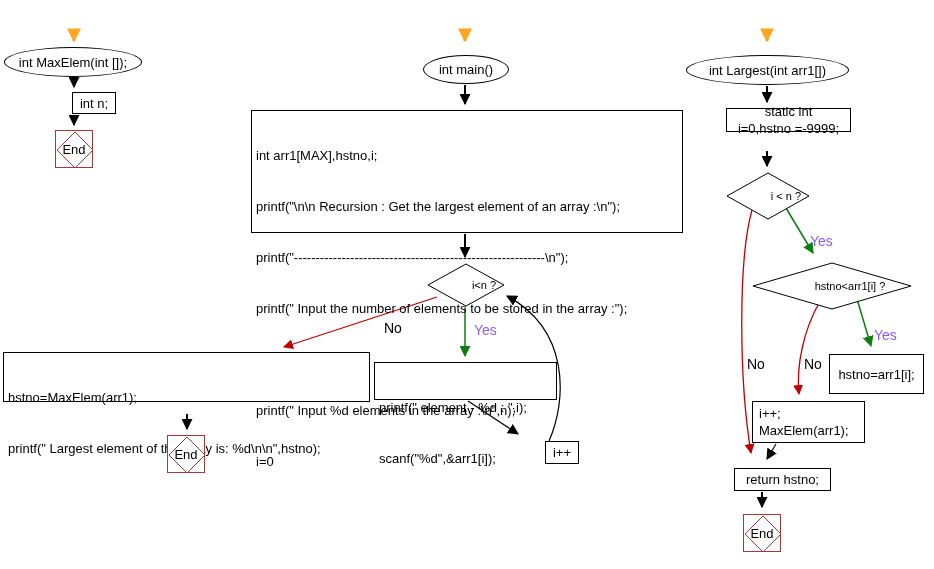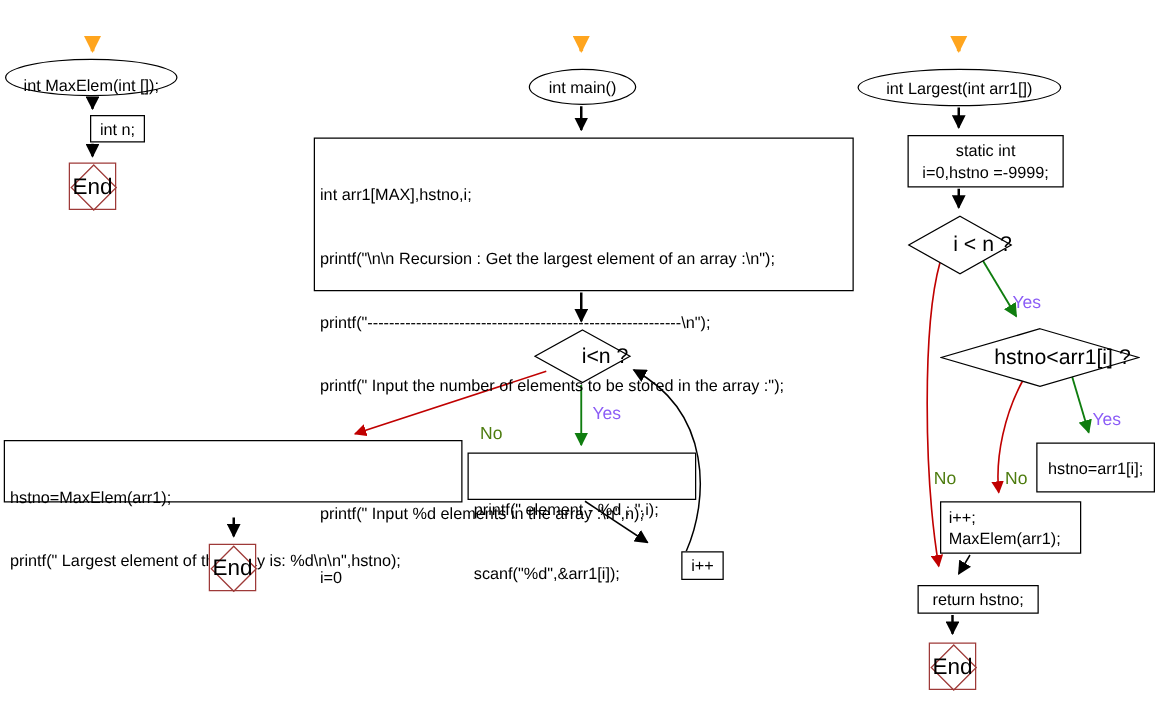--- a/index.html
+++ b/index.html
@@ -14,29 +14,29 @@
     font-size:13px;white-space:nowrap;background:#fff;
   }
   .rect{
     border:1px solid #000;background:#fff;font-size:13px;line-height:17px;
   }
   .rect.codebox{padding:2px 4px;white-space:pre;}
   .rect.center{display:flex;flex-direction:column;align-items:center;justify-content:center;margin-left:20px;}
   .rect.leftpad{display:flex;flex-direction:column;justify-content:center;padding-left:6px;}
   .diamond{display:flex;align-items:center;justify-content:center;}
   .diamond svg{position:absolute;inset:0;}
-  .diamond .dlabel{position:relative;font-size:17px;white-space:nowrap;z-index:1;margin-left:36px;}
+  .diamond .dlabel{position:relative;font-size:11px;white-space:nowrap;z-index:1;margin-left:36px;}
   .endnode{
     border:1px solid #9e3a38;background:#fff;
     display:flex;align-items:center;justify-content:center;
   }
   .endnode svg{position:absolute;inset:0;}
-  .endnode .elabel{position:relative;font-size:18px;z-index:1;}
+  .endnode .elabel{position:relative;font-size:13px;z-index:1;}
   .edge-label{position:absolute;font-size:14px;white-space:nowrap;}
-  .lbl-no{color:#4d7c0f;margin-top:18px;}
+  .lbl-no{color:#000000;}
   .lbl-yes{color:#8b5cf6;}
   #wires{position:absolute;left:0;top:0;width:934px;height:569px;pointer-events:none;}
 </style>
 </head>
 <body>
 
 <div id="canvas">
 
   <svg id="wires" width="934" height="569">
     <defs>
@@ -73,21 +73,21 @@
     <line x1="767" y1="151" x2="767" y2="166" stroke="#000" stroke-width="2" marker-end="url(#mh-black)"></line>
     <line x1="786" y1="208" x2="813" y2="253" stroke="#0f7d0f" stroke-width="1.5" marker-end="url(#mh-green)"></line>
     <path d="M 752,210 C 738,260 739,380 751,453" fill="none" stroke="#c00000" stroke-width="1.3" marker-end="url(#mh-red)"></path>
     <line x1="857" y1="299" x2="871" y2="346" stroke="#0f7d0f" stroke-width="1.5" marker-end="url(#mh-green)"></line>
     <path d="M 819,303 C 804,330 796,365 799,394" fill="none" stroke="#c00000" stroke-width="1.3" marker-end="url(#mh-red)"></path>
     <line x1="856" y1="379" x2="841" y2="393" stroke="#000" stroke-width="1.2" marker-end="url(#mh-black)"></line>
     <line x1="776" y1="444" x2="767" y2="459" stroke="#000" stroke-width="1.2" marker-end="url(#mh-black)"></line>
     <line x1="762" y1="492" x2="762" y2="507" stroke="#000" stroke-width="2" marker-end="url(#mh-black)"></line>
   </svg>
 
-  <div class="node ellipse" style="left:4px;top:47px;width:138px;height:30px;align-items:flex-end;">
+  <div class="node ellipse" style="left:4px;top:47px;width:138px;height:30px;">
     <span>int MaxElem(int []);</span>
   </div>
 
   <div class="node rect center" style="left:52px;top:92px;width:44px;height:22px;">
     <span>int n;</span>
   </div>
 
   <div class="node endnode" style="left:55px;top:130px;width:38px;height:38px;">
     <svg width="38" height="38">
       <polygon points="19,1 37,19 19,37 1,19" fill="none" stroke="#9e3a38" stroke-width="1"></polygon>
@@ -137,21 +137,21 @@
     <svg width="38" height="38">
       <polygon points="19,1 37,19 19,37 1,19" fill="none" stroke="#9e3a38" stroke-width="1"></polygon>
     </svg>
     <span class="elabel">End</span>
   </div>
 
   <div class="node ellipse" style="left:686px;top:55px;width:163px;height:30px;">
     <span>int Largest(int arr1[])</span>
   </div>
 
-  <div class="node rect center" style="left:706px;top:108px;width:125px;height:42px;">
+  <div class="node rect center" style="left:706px;top:108px;width:125px;height:24px;">
     <div>static int</div>
     <div>i=0,hstno =-9999;</div>
   </div>
 
   <div class="node diamond" style="left:726px;top:172px;width:84px;height:48px;">
     <svg width="84" height="48">
       <polygon points="42,1 83,24 42,47 1,24" fill="#fff" stroke="#000" stroke-width="1"></polygon>
     </svg>
     <span class="dlabel">i &lt; n ?</span>
   </div>

